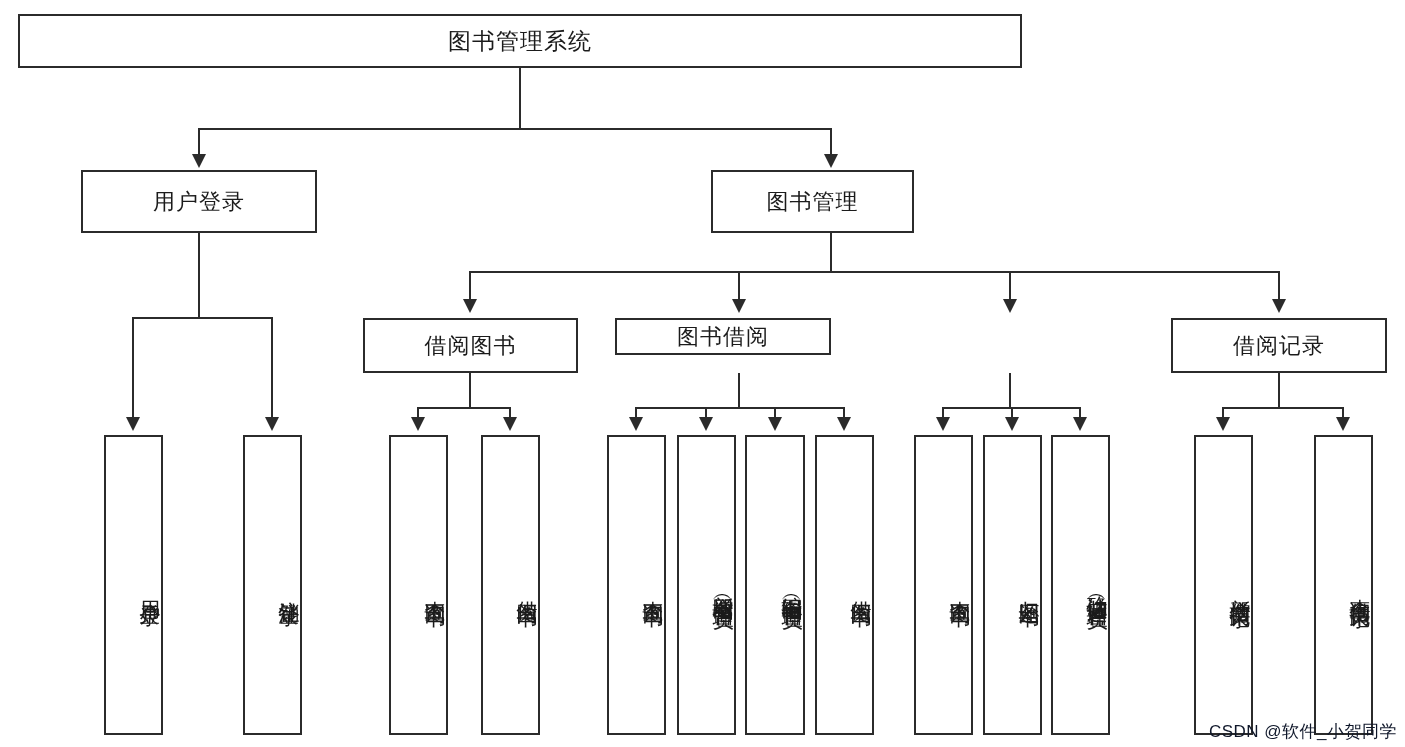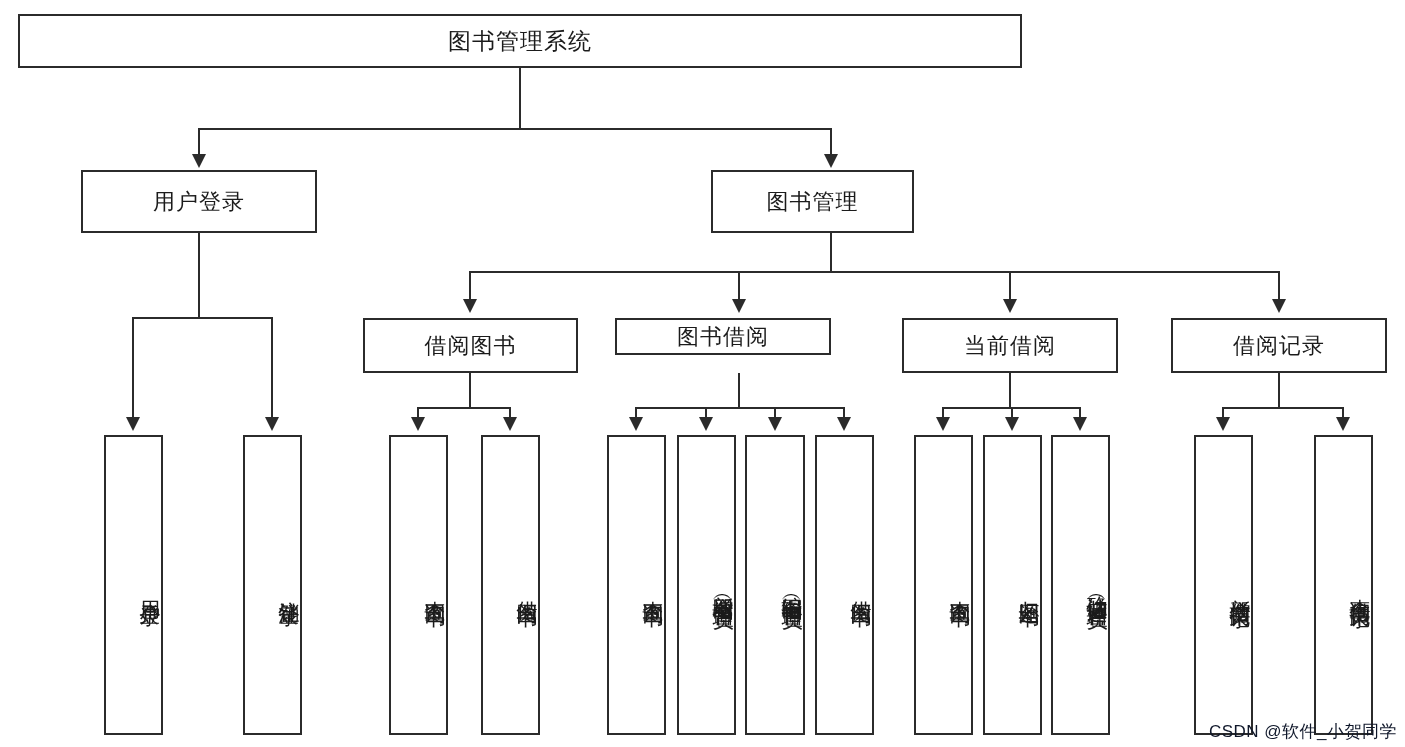--- a/index.html
+++ b/index.html
@@ -146,23 +146,20 @@
   </div>
 
   <div class="node horiz" style="left:363px; top:318px; width:215px; height:55px;">
     <span>借阅图书</span>
   </div>
 
   <div class="node horiz" style="left:615px; top:318px; width:216px; height:37px;">
     <span>图书借阅</span>
   </div>
 
-  <div class="node horiz" style="left:902px; top:318px; width:216px; height:55px;">
-    <span>当前借阅</span>
-  </div>
 
   <div class="node horiz" style="left:1171px; top:318px; width:216px; height:55px;">
     <span>借阅记录</span>
   </div>
 
   <div class="node vert" style="left:104px; top:435px; width:59px; height:300px;">
     <span>用户登录</span>
   </div>
 
   <div class="node vert" style="left:243px; top:435px; width:59px; height:300px;">

